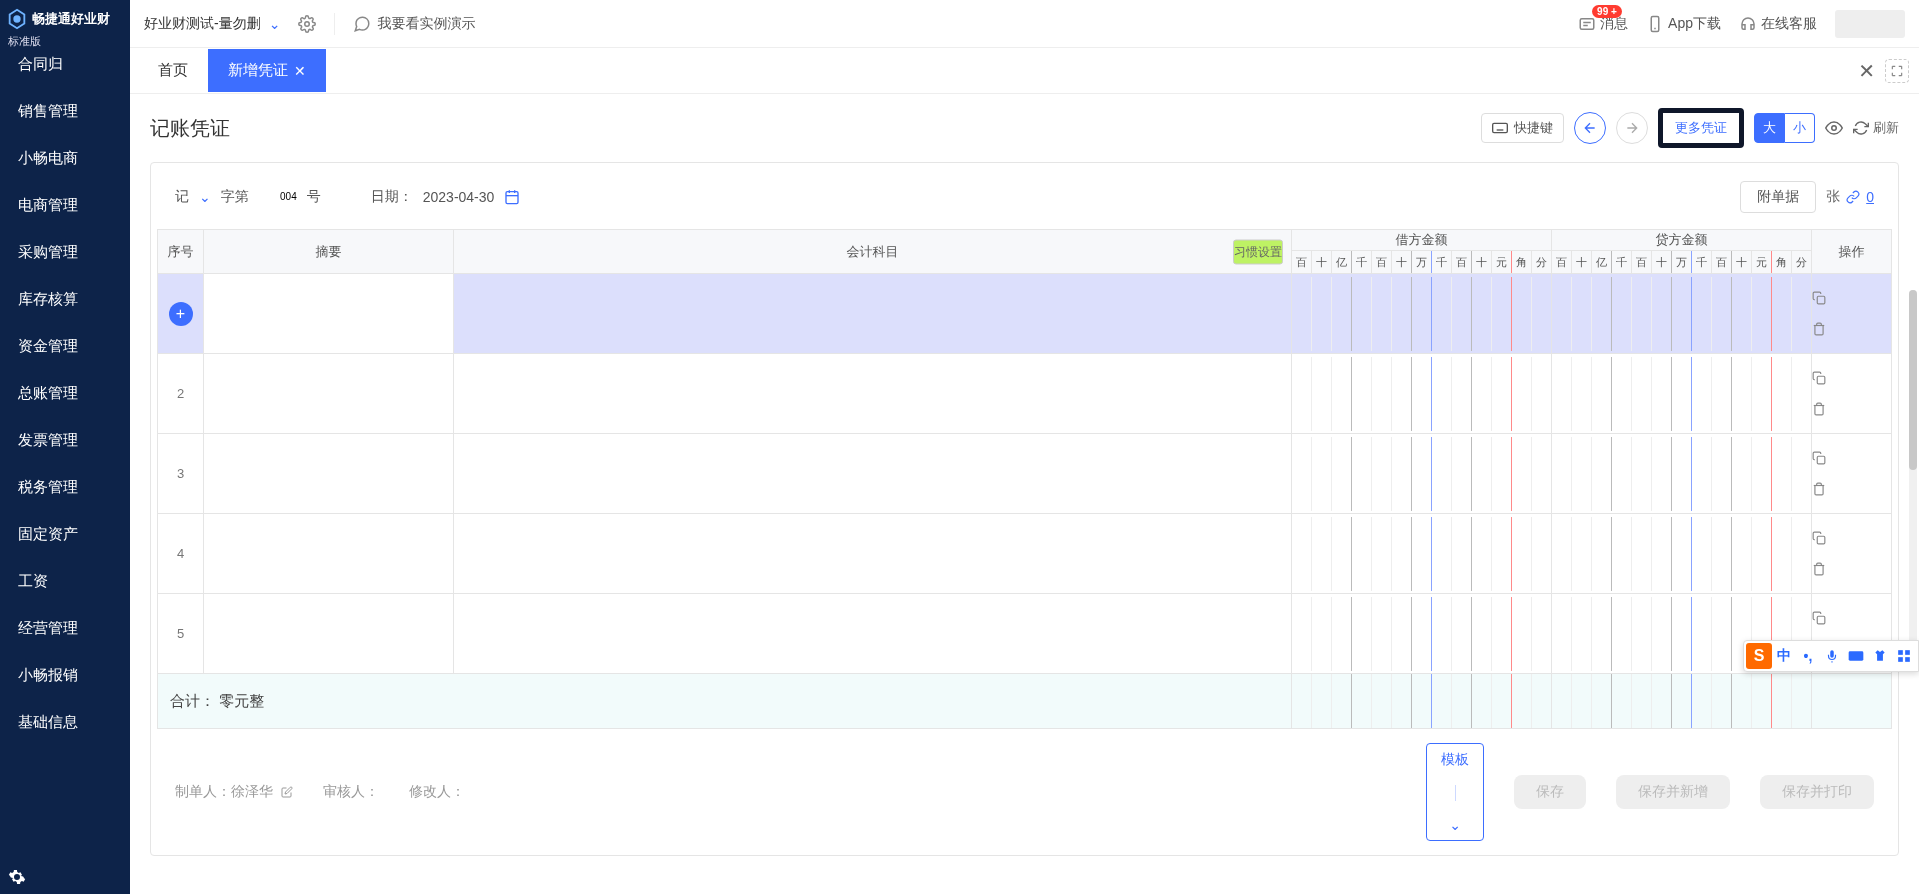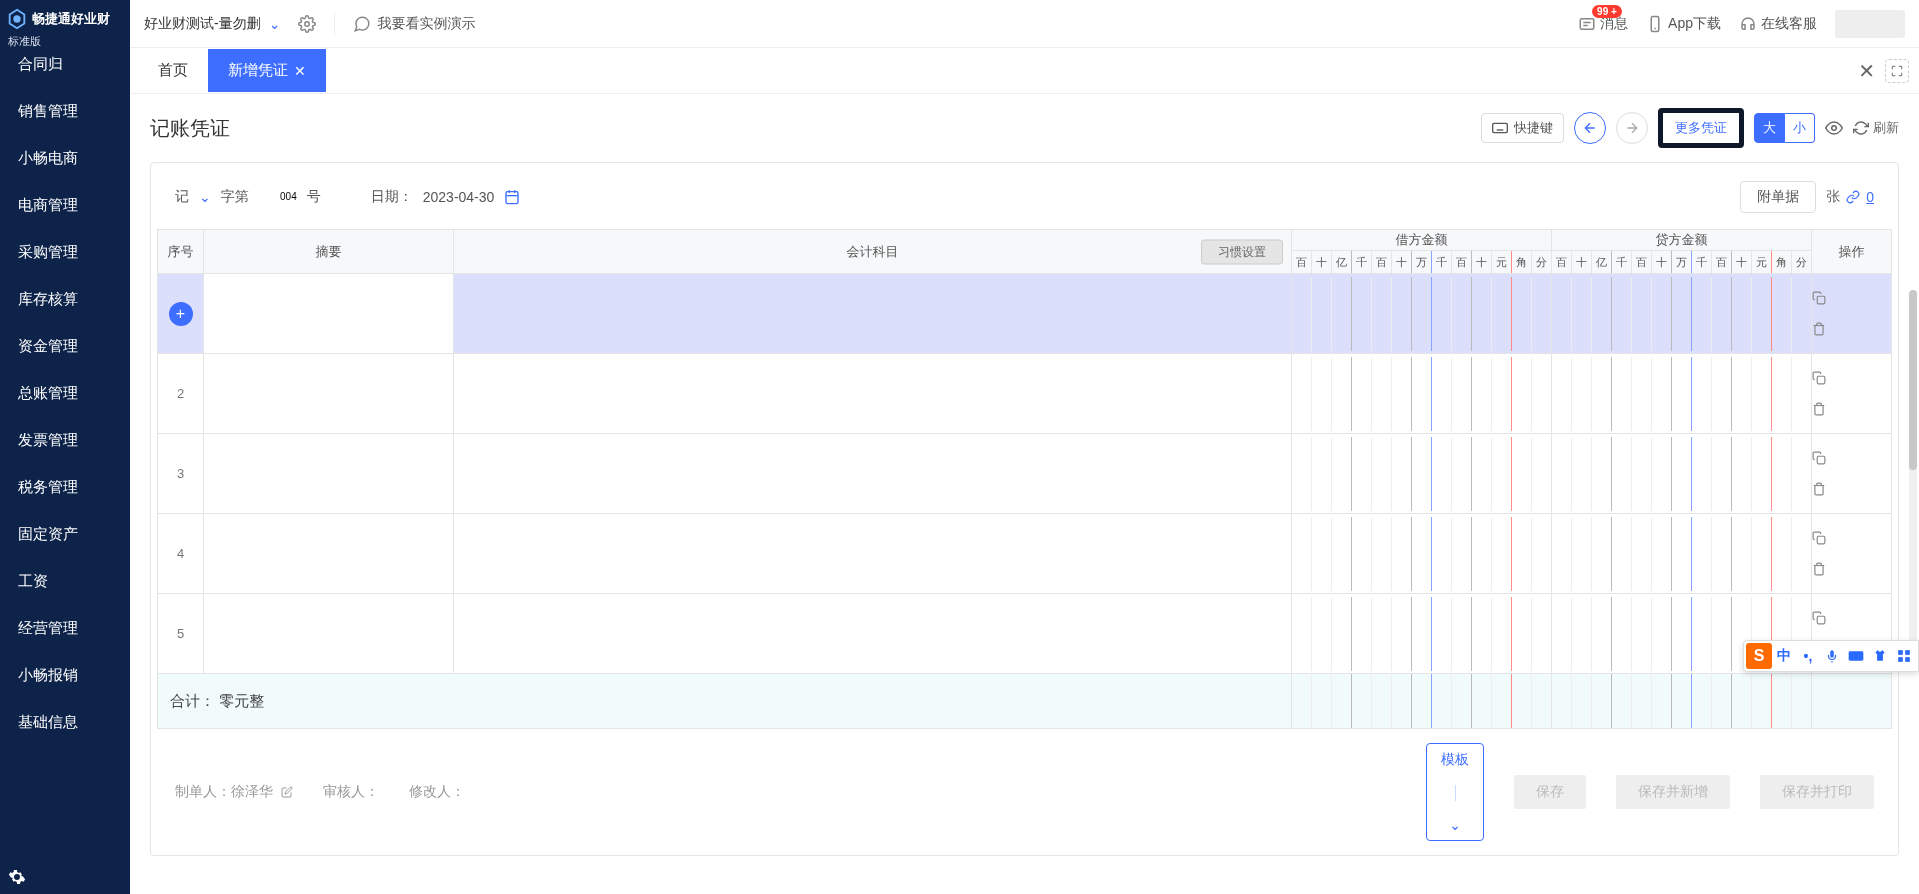--- a/index.html
+++ b/index.html
@@ -65,21 +65,21 @@
 .sheets { display: flex; align-items: center; gap: 6px; color: #666; }
 .link-icon { color: #3d6eff; }
 
 
 .vt { width: calc(100% - 12px); margin: 0 6px; border-collapse: collapse; }
 .vt th, .vt td { border: 1px solid #e5e5e5; }
 .vt thead th { background: #f7f8fa; font-weight: normal; color: #555; }
 .th-seq { width: 46px; }
 .th-summary { width: 250px; height: 44px; }
 .th-account { position: relative; }
-.habit-btn { position: absolute; right: 8px; top: 50%; transform: translateY(-50%); border: 1px solid #ccc; padding: 3px 16px; border-radius: 3px; font-size: 12px; color: #666; cursor: pointer; background: #e5e5e5; }
+.habit-btn { position: absolute; right: 8px; top: 50%; transform: translateY(-50%); border: 1px solid #ccc; padding: 3px 0; border-radius: 3px; font-size: 12px; color: #666; cursor: pointer; background: #bef264; }
 .th-amt { width: 260px; }
 .th-op { width: 80px; }
 .digit-row th { font-size: 11px; padding: 2px 0; width: 17px; color: #777; }
 .digit-row th.r-border { border-right: 1px solid #bbb; }
 .digit-row th.blue-border { border-right: 1px solid #8aa3ff; }
 .digit-row th.red-border { border-right: 1px solid #ff8a8a; }
 
 .vt tbody td { height: 74px; vertical-align: middle; }
 .vt tbody tr.active td { background: #dcdffc; }
 .vt tbody tr.active td.summary-cell { background: #fff; padding: 4px; }
@@ -97,21 +97,21 @@
 .op-icon { color: #888; margin: 0 4px; cursor: pointer; font-size: 15px; }
 
 .total-row td { background: #f2fbfb; height: 54px; font-size: 15px; color: #444; }
 .total-label { padding-left: 12px; }
 
 
 .voucher-footer { display: flex; align-items: center; padding: 14px 24px; gap: 30px; font-size: 14px; color: #999; }
 .vf-spacer { flex: 1; }
 .tmpl-btn { border: 1px solid #3d6eff; color: #3d6eff; padding: 7px 14px; border-radius: 4px; display: flex; align-items: center; gap: 16px; cursor: pointer; font-size: 14px; flex-direction: column; }
 .tmpl-btn .sep { width: 1px; height: 16px; background: #cdd9ff; }
-.save-btn { padding: 8px 22px; border-radius: 2px; background: #eee; color: #bbb; font-size: 14px; border: none; }
+.save-btn { padding: 8px 22px; border-radius: 8px; background: #eee; color: #bbb; font-size: 14px; border: none; }
 .tooltip { position: absolute; background: #fff; border: 1px solid #ddd; padding: 8px 12px; border-radius: 4px; box-shadow: 0 2px 8px rgba(0,0,0,0.1); font-size: 13px; color: #555; bottom: 56px; right: 310px; }
 .voucher-footer-wrap { position: relative; }
 
 
 .scroll-track { position: absolute; right: 2px; top: 290px; width: 8px; height: 380px; background: #f0f0f0; border-radius: 4px; }
 .scroll-thumb { width: 8px; height: 180px; background: #c8c8c8; border-radius: 4px; }
 
 
 .ime-bar { position: fixed; right: 0; top: 640px; display: flex; align-items: center; background: #fff; border: 1px solid #ddd; border-radius: 4px 0 0 4px; box-shadow: 0 2px 6px rgba(0,0,0,0.15); padding: 2px; }
 .ime-logo { width: 26px; height: 26px; background: #ff6a00; color: #fff; font-weight: bold; display: flex; align-items: center; justify-content: center; border-radius: 3px; font-size: 16px; }

